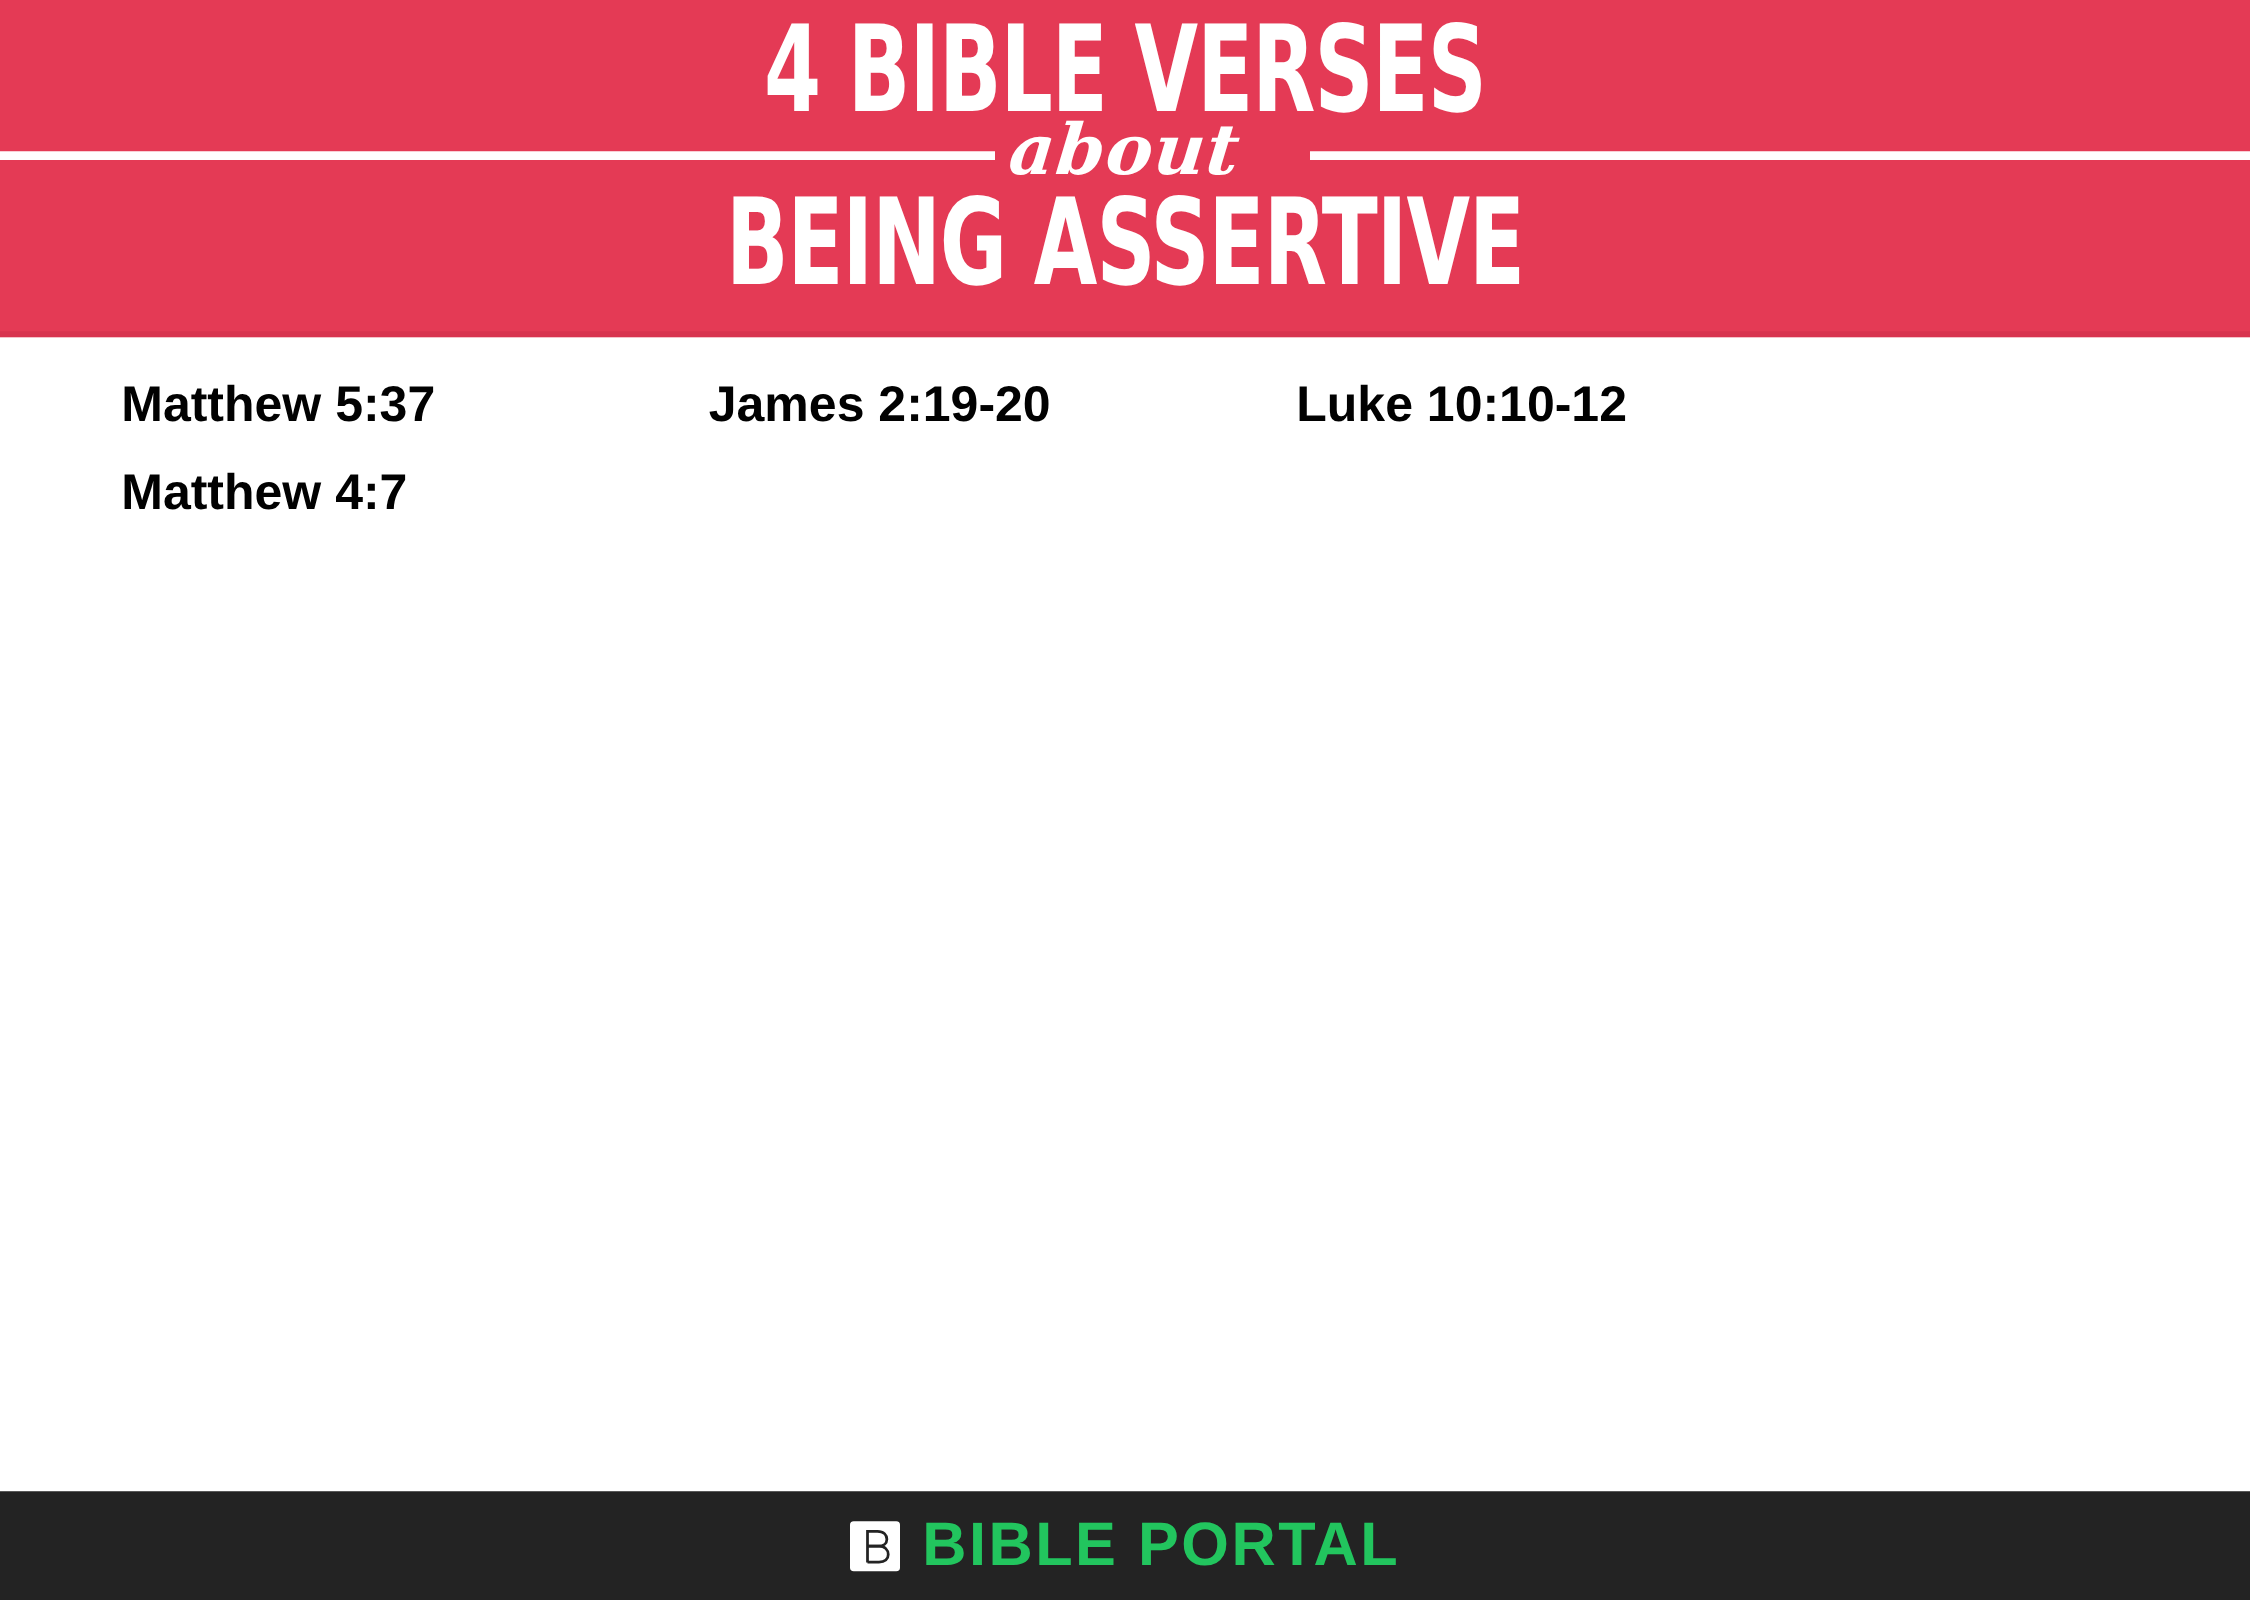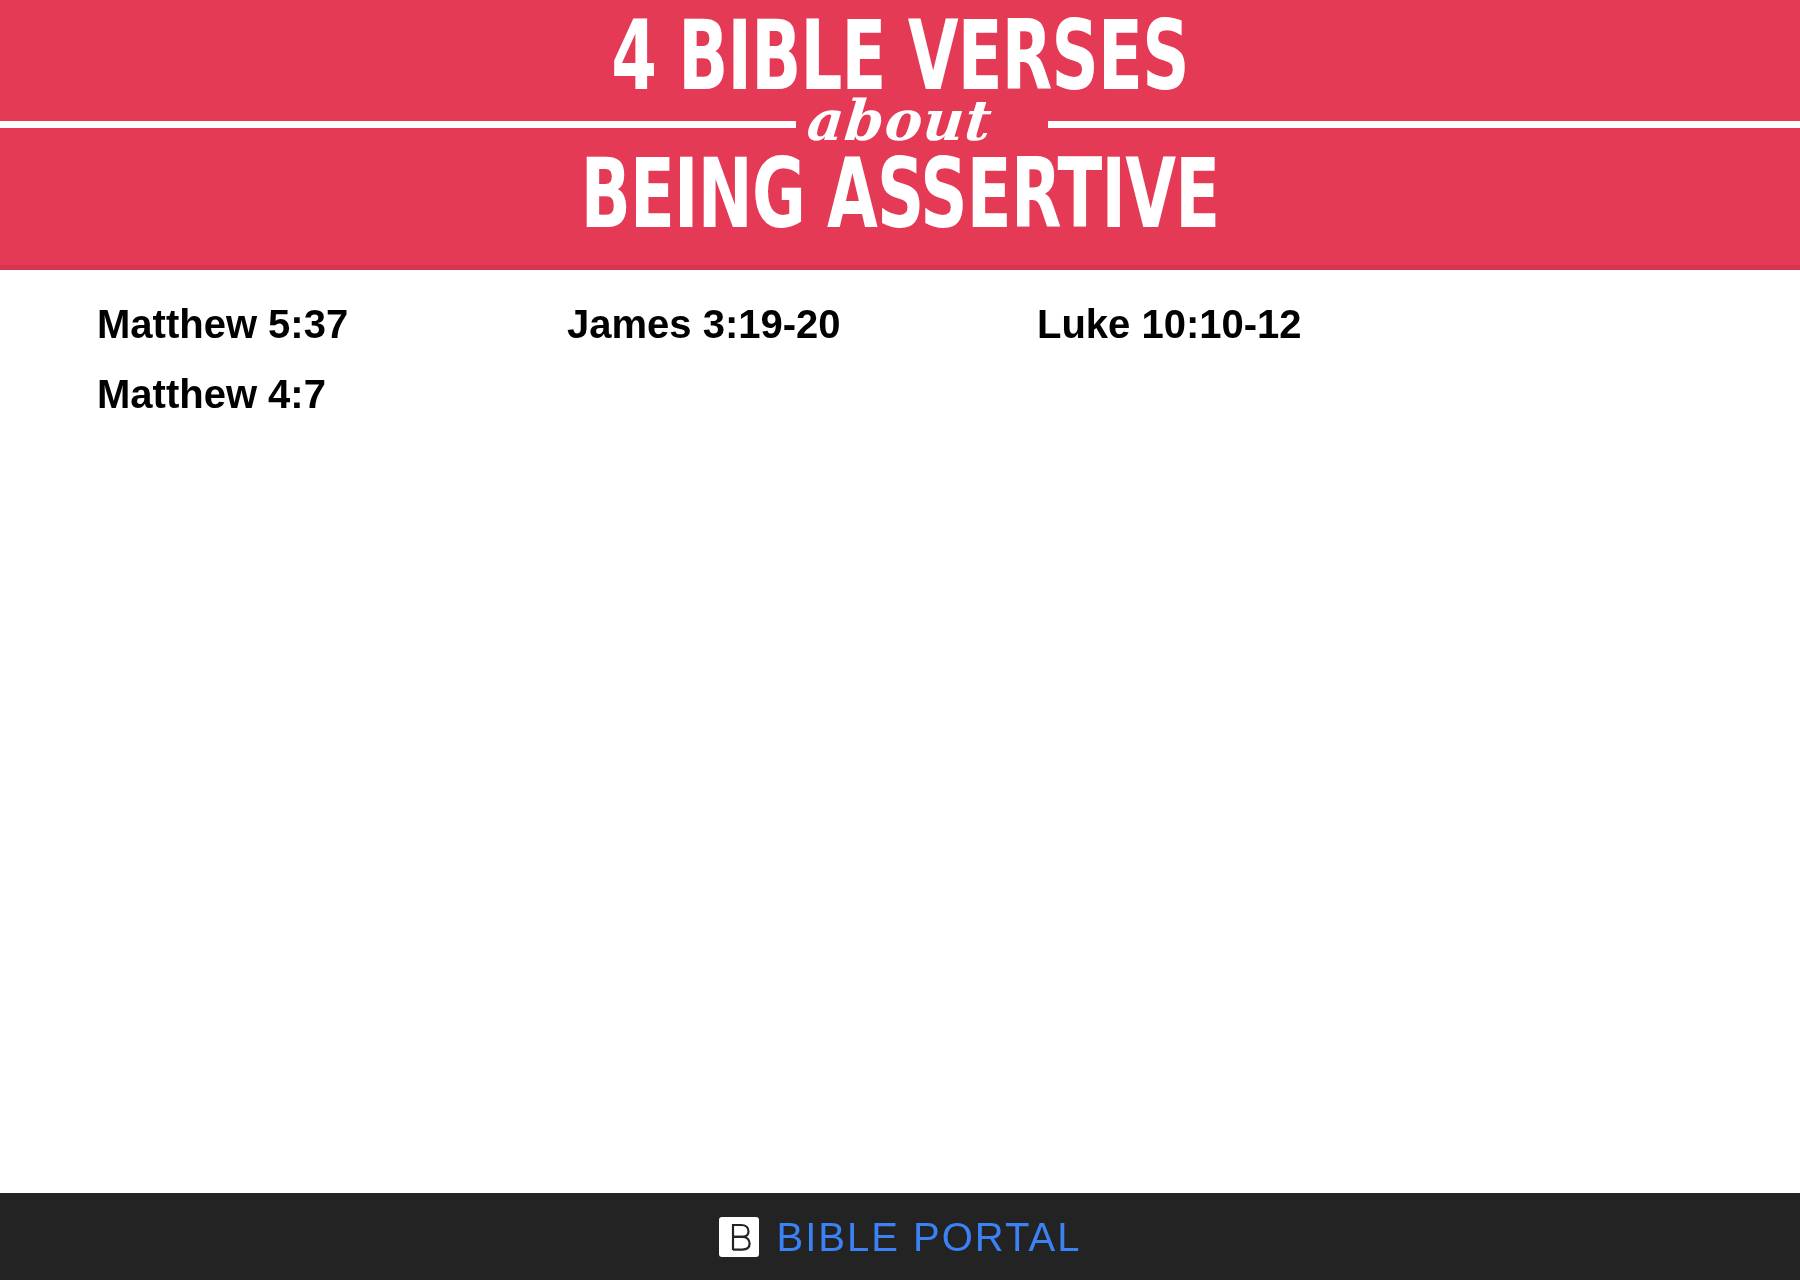--- a/index.html
+++ b/index.html
@@ -144,24 +144,24 @@
     background:#ffffff;
     border-radius:3px;
     display:flex;
     align-items:center;
     justify-content:center;
     flex:0 0 auto;
   }
   #logo-badge svg { display:block; }
 
   #logo-wordmark {
-    color:#3b82f6;
+    color:#22c55e;
     font-family:"Liberation Sans", sans-serif;
-    font-weight:normal;
-    font-size:40px;
+    font-weight:bold;
+    font-size:49px;
     letter-spacing:2px;
     line-height:1;
     text-transform:uppercase;
     white-space:nowrap;
   }
 </style>
 </head>
 <body>
 
 <div id="page">
@@ -177,21 +177,21 @@
     <div id="about-script">about</div>
 
     <div class="title-line" id="title-bottom">Being Assertive</div>
 
     <div id="header-bottom-edge"></div>
   </div>
 
   <div id="body-area">
     <div id="verse-grid">
       <div class="verse-ref">Matthew 5:37</div>
-      <div class="verse-ref">James 3:19-20</div>
+      <div class="verse-ref">James 2:19-20</div>
       <div class="verse-ref">Luke 10:10-12</div>
       <div class="verse-ref">Matthew 4:7</div>
     </div>
   </div>
 
   <div id="footer">
     <div id="footer-logo">
       <span id="logo-badge">
         <svg width="26" height="30" viewBox="0 0 26 30" aria-hidden="true">
           <g fill="none" stroke="#232323" stroke-width="2.2" stroke-linejoin="miter">

